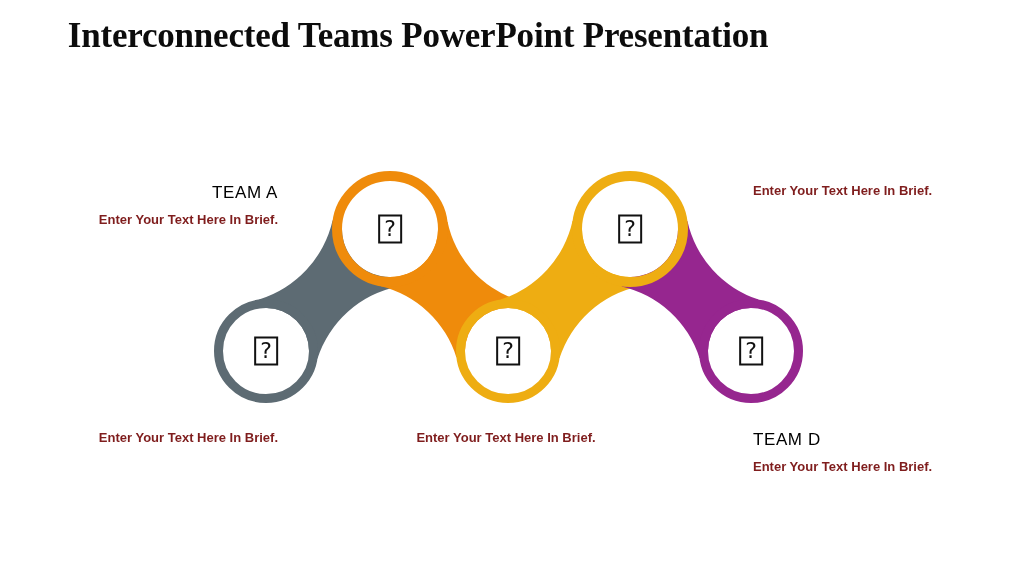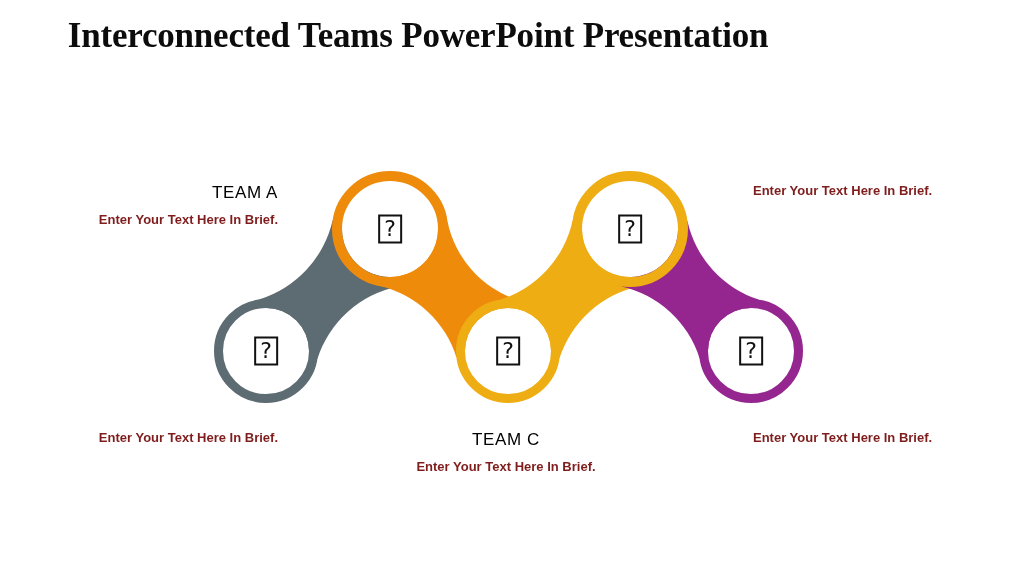--- a/index.html
+++ b/index.html
@@ -144,25 +144,25 @@
   <div class="caption align-right" id="caption-team-a">
     <div class="caption-title">TEAM A</div>
     <div class="caption-body">Enter Your Text Here In Brief.</div>
   </div>
 
   <div class="caption align-right" id="caption-team-b">
     <div class="caption-body">Enter Your Text Here In Brief.</div>
   </div>
 
   <div class="caption align-center" id="caption-team-c">
-    <div class="caption-title">TEAM C</div>
     <div class="caption-body">Enter Your Text Here In Brief.</div>
   </div>
 
   <div class="caption align-left" id="caption-team-d">
+    <div class="caption-title">TEAM D</div>
     <div class="caption-body">Enter Your Text Here In Brief.</div>
   </div>
 
   <div class="caption align-left" id="caption-team-e">
     <div class="caption-body">Enter Your Text Here In Brief.</div>
   </div>
 
 </div>
 
 </body></html>

